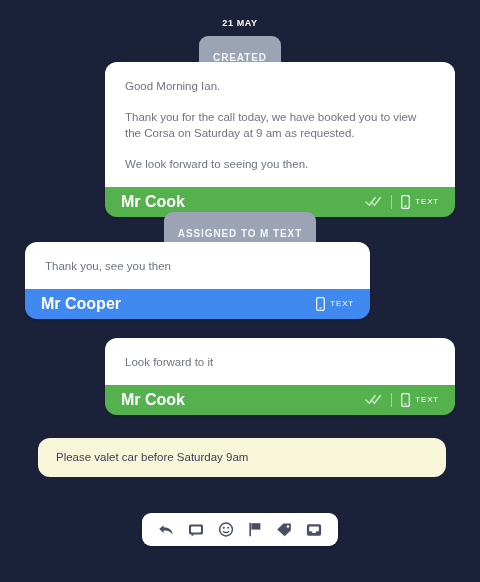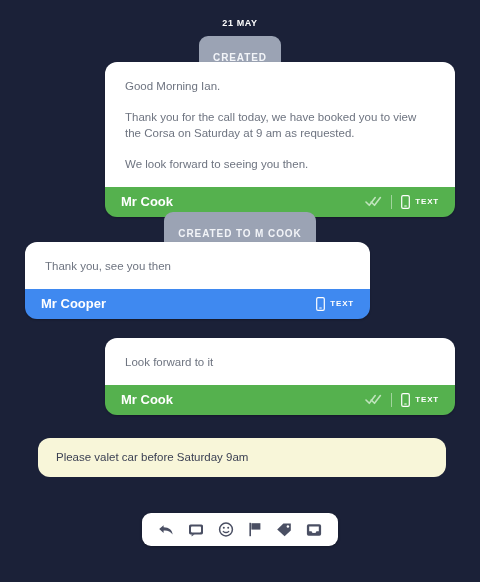--- a/index.html
+++ b/index.html
@@ -33,26 +33,26 @@
   .card-body p{
     margin:0 0 14px 0;color:#6e7480;font-size:11.5px;line-height:1.45;
   }
   .card-body p:last-child{margin-bottom:0;}
   .card-foot{
     display:flex;align-items:center;justify-content:space-between;
     padding:0 16px;height:30px;
   }
   .foot-green{background:#55b14e;}
   .foot-blue{background:#3f89f0;}
-  .foot-name{color:#ffffff;font-size:13px;font-weight:bold;}
+  .foot-name{color:#ffffff;font-size:16px;font-weight:bold;}
   .foot-right{display:flex;align-items:center;gap:9px;}
   .ticks{display:flex;align-items:center;}
   .divider{width:1px;height:14px;background:rgba(255,255,255,.45);}
   .chan{display:flex;align-items:center;gap:5px;}
-  .chan-label{color:#ffffff;font-size:8px;font-weight:bold;letter-spacing:.8px;}
+  .chan-label{color:#ffffff;font-size:8px;font-weight:normal;letter-spacing:.8px;}
 
   
   .msg-out{left:105px;right:25px;}
   
   .msg-in{left:25px;right:110px;}
 
   #card-1{top:62px;}
   #card-2{top:242px;}
   #card-3{top:338px;}
 
@@ -111,21 +111,21 @@
               <rect x="3.1" y="10.6" width="2.8" height="0.9" rx="0.45" fill="#ffffff"></rect>
             </svg>
           </span>
           <span class="chan-label">TEXT</span>
         </span>
       </span>
     </div>
   </div>
 
   <div class="assigned-row">
-    <span class="pill">CREATED TO M COOK</span>
+    <span class="pill">ASSIGNED TO M TEXT</span>
   </div>
 
   <div class="card msg-in" id="card-2">
     <div class="card-body">
       <p>Thank you, see you then</p>
     </div>
     <div class="card-foot foot-blue">
       <span class="foot-name">Mr Cooper</span>
       <span class="foot-right">
         <span class="chan">

